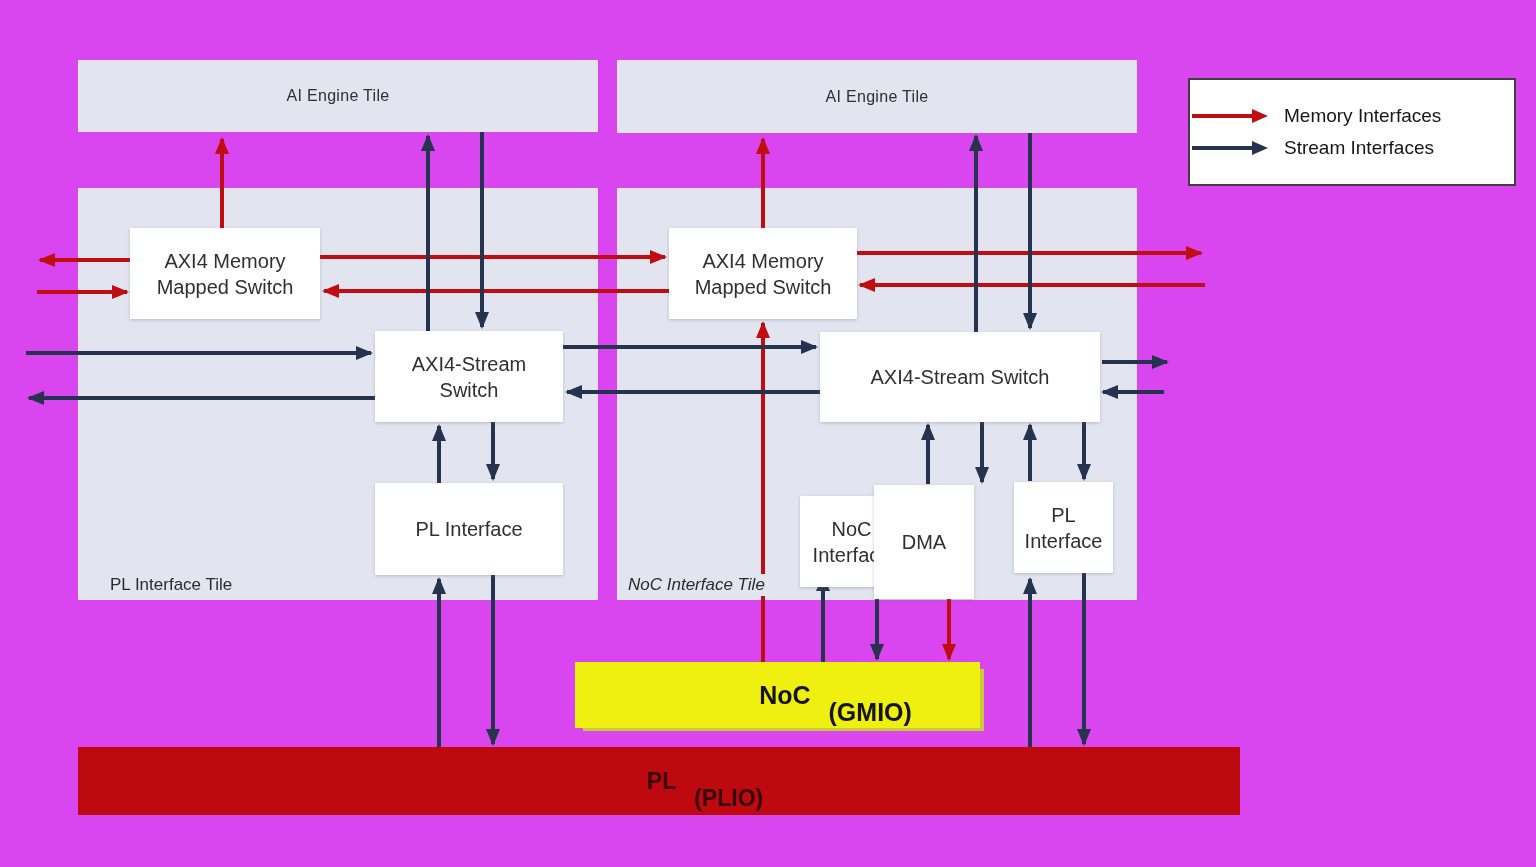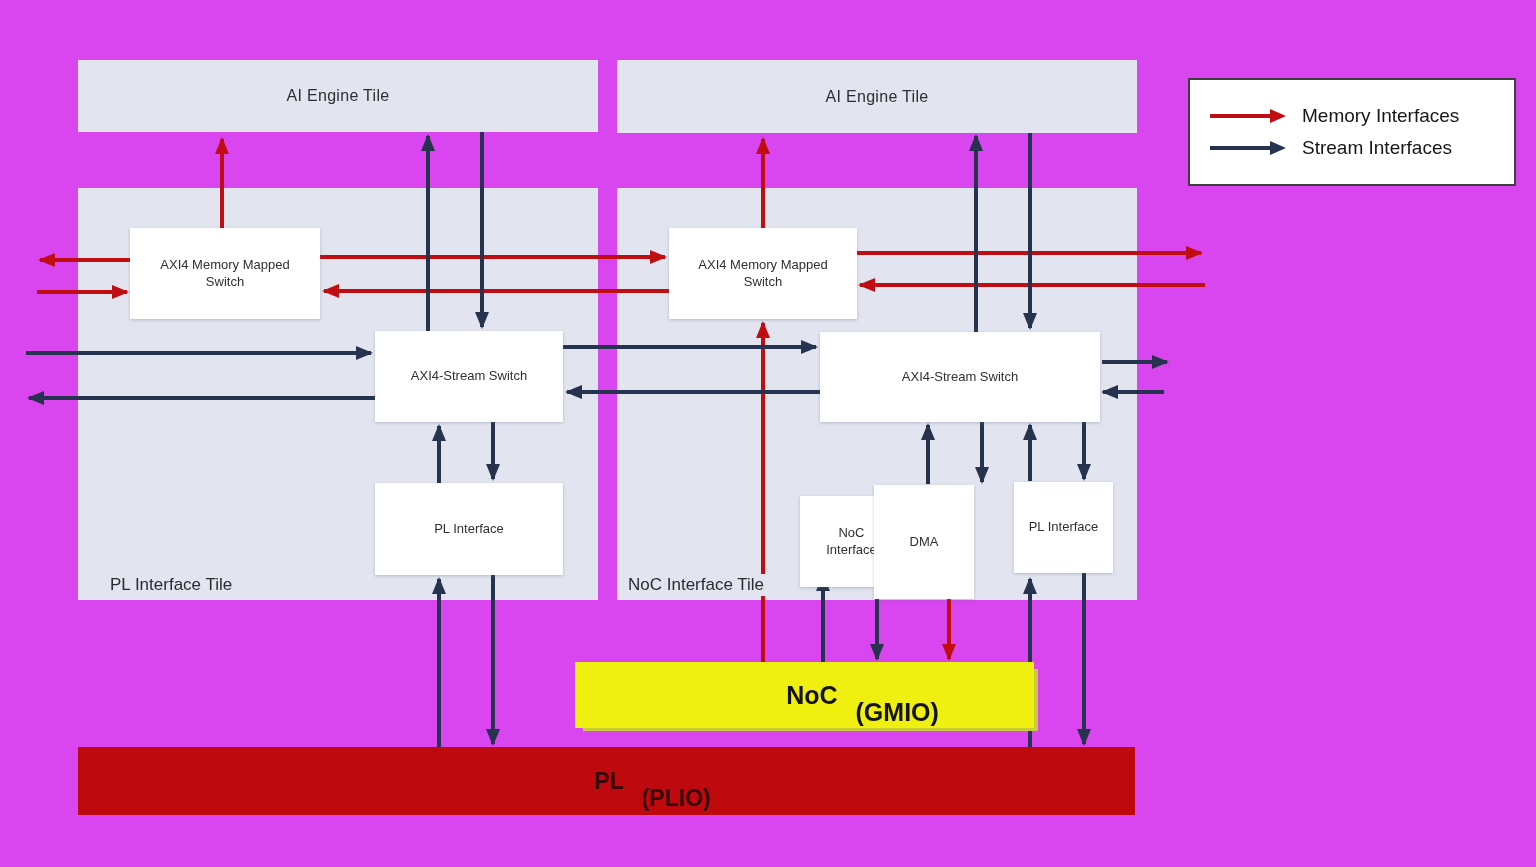--- a/index.html
+++ b/index.html
@@ -13,43 +13,43 @@
     display:flex;align-items:center;justify-content:center;
     font-size:16px;color:#2f2f2f;letter-spacing:.3px;
   }
   .corner-label{
     position:absolute;font-size:17px;color:#2b2b2b;z-index:6;
     background:#e2e5f0;padding:1px 8px 1px 0;white-space:nowrap;
   }
   .block{
     position:absolute;background:#ffffff;z-index:5;
     display:flex;align-items:center;justify-content:center;text-align:center;
-    font-size:13px;color:#303030;line-height:1.3;
+    font-size:20px;color:#303030;line-height:1.3;
     box-shadow:0 1px 3px rgba(100,105,130,.35);
     padding:4px 14px;box-sizing:border-box;
   }
   #svg-layer{position:absolute;left:0;top:0;z-index:4;}
   .bar{position:absolute;z-index:5;display:flex;align-items:center;justify-content:center;}
   #noc-bar{
-    left:575px;top:662px;width:459px;height:66px;background:#f0f010;
+    left:575px;top:662px;width:405px;height:66px;background:#f0f010;
     box-shadow:6px 5px 0 -2px #c9cc3a;
     font-size:25px;color:#141414;
   }
   #noc-bar .indent{width:116px;flex:0 0 auto;}
   #pl-bar{
-    left:78px;top:747px;width:1057px;height:68px;background:#be0a0f;
+    left:78px;top:747px;width:1162px;height:68px;background:#be0a0f;
     font-size:23px;color:#350305;
   }
   #pl-bar .indent{width:92px;flex:0 0 auto;}
   .bar-main{font-weight:700;}
   .bar-sub{font-weight:600;margin-left:18px;margin-top:35px;}
   #legend{
     position:absolute;left:1188px;top:78px;width:328px;height:108px;
     background:#ffffff;border:2px solid #3f3f3f;box-sizing:border-box;z-index:6;
-    display:flex;flex-direction:column;justify-content:center;gap:10px;padding-left:18px;
+    display:flex;flex-direction:column;justify-content:center;gap:10px;padding-left:0;
   }
   .legend-row{display:flex;align-items:center;gap:14px;}
   .legend-row svg{flex:0 0 auto;}
   .legend-label{font-size:19px;color:#161616;}
 </style>
 </head>
 <body>
 
 <div id="canvas">
 
@@ -99,21 +99,21 @@
       <line x1="982" y1="422" x2="982" y2="482" stroke="#26334e" stroke-width="4" marker-end="url(#head-stream)"></line>
       <line x1="1030" y1="481" x2="1030" y2="425" stroke="#26334e" stroke-width="4" marker-end="url(#head-stream)"></line>
       <line x1="1084" y1="422" x2="1084" y2="479" stroke="#26334e" stroke-width="4" marker-end="url(#head-stream)"></line>
       <line x1="823" y1="662" x2="823" y2="576" stroke="#26334e" stroke-width="4" marker-end="url(#head-stream)"></line>
       <line x1="877" y1="573" x2="877" y2="659" stroke="#26334e" stroke-width="4" marker-end="url(#head-stream)"></line>
       <line x1="1030" y1="747" x2="1030" y2="579" stroke="#26334e" stroke-width="4" marker-end="url(#head-stream)"></line>
       <line x1="1084" y1="573" x2="1084" y2="744" stroke="#26334e" stroke-width="4" marker-end="url(#head-stream)"></line>
     </svg>
 
   <div class="corner-label" style="left:90px;top:574px;margin-left:20px;">PL Interface Tile</div>
-  <div class="corner-label" style="left:628px;top:574px;">NoC Interface Tile</div>
+  <div class="corner-label" style="left:628px;top:574px;font-style:italic;">NoC Interface Tile</div>
 
   <div class="block" style="left:130px;top:228px;width:190px;height:91px;">AXI4 Memory Mapped Switch</div>
   <div class="block" style="left:375px;top:331px;width:188px;height:91px;">AXI4-Stream Switch</div>
   <div class="block" style="left:375px;top:483px;width:188px;height:92px;">PL Interface</div>
   <div class="block" style="left:669px;top:228px;width:188px;height:91px;">AXI4 Memory Mapped Switch</div>
   <div class="block" style="left:820px;top:332px;width:280px;height:90px;">AXI4-Stream Switch</div>
   <div class="block" style="left:800px;top:496px;width:103px;height:91px;">NoC Interface</div>
   <div class="block" style="left:874px;top:485px;width:100px;height:114px;">DMA</div>
   <div class="block" style="left:1014px;top:482px;width:99px;height:91px;">PL Interface</div>
 

